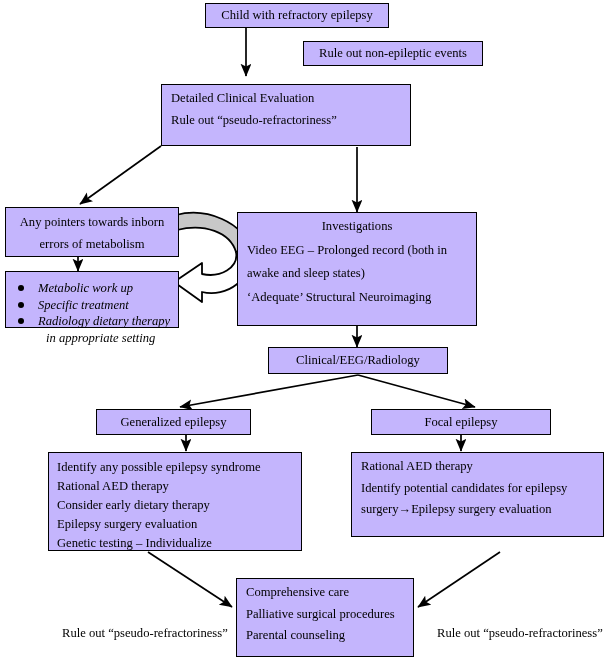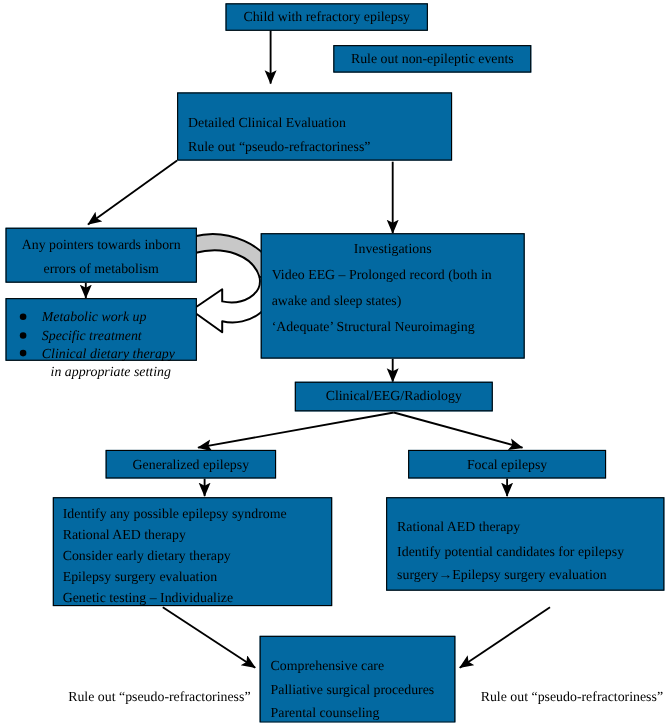--- a/index.html
+++ b/index.html
@@ -15,38 +15,38 @@
     position: relative;
     width: 609px;
     height: 657px;
     background: #ffffff;
     overflow: hidden;
   }
   .node {
     position: absolute;
     box-sizing: border-box;
     border: 1.6px solid #000000;
-    background: #0369a1;
+    background: #c4b5fd;
     font-size: 12.6px;
     line-height: 1.0;
     z-index: 3;
   }
   .node .line {
     white-space: nowrap;
   }
   .center {
     text-align: center;
   }
   .node.pad-c {
     display: flex;
     align-items: center;
     justify-content: center;
   }
   .node.pad-l {
-    padding: 20px 0 7px 9px;
+    padding: 7px 0 7px 9px;
   }
   .node.pad-l .line {
     margin-bottom: 9px;
   }
   .node.pad-l .line:last-child {
     margin-bottom: 0;
   }
   .bullets {
     list-style: none;
     margin: 0;
@@ -154,21 +154,21 @@
 
   <div class="node pad-l center" style="left:5px; top:207px; width:174px; height:50px; padding:8px 0 0 0;">
     <div class="line">Any pointers towards inborn</div>
     <div class="line">errors of metabolism</div>
   </div>
 
   <div class="node" style="left:5px; top:271px; width:174px; height:57px;font-style:italic;">
     <ul class="bullets">
       <li><span class="bullet-dot"></span><span>Metabolic work up</span></li>
       <li><span class="bullet-dot"></span><span>Specific treatment</span></li>
-      <li><span class="bullet-dot"></span><span>Clinical dietary therapy</span></li>
+      <li><span class="bullet-dot"></span><span>Radiology dietary therapy</span></li>
       <li class="cont"><span>in appropriate setting</span></li>
     </ul>
   </div>
 
   <div class="node" style="left:237px; top:212px; width:240px; height:114px; padding:7px 0 0 0;">
     <div class="line center" style="margin-bottom:11px;">Investigations</div>
     <div class="line" style="margin:0 0 11px 9px;">Video EEG – Prolonged record (both in</div>
     <div class="line" style="margin:0 0 11px 9px;">awake and sleep states)</div>
     <div class="line" style="margin:0 0 0 9px;">‘Adequate’ Structural Neuroimaging</div>
   </div>

